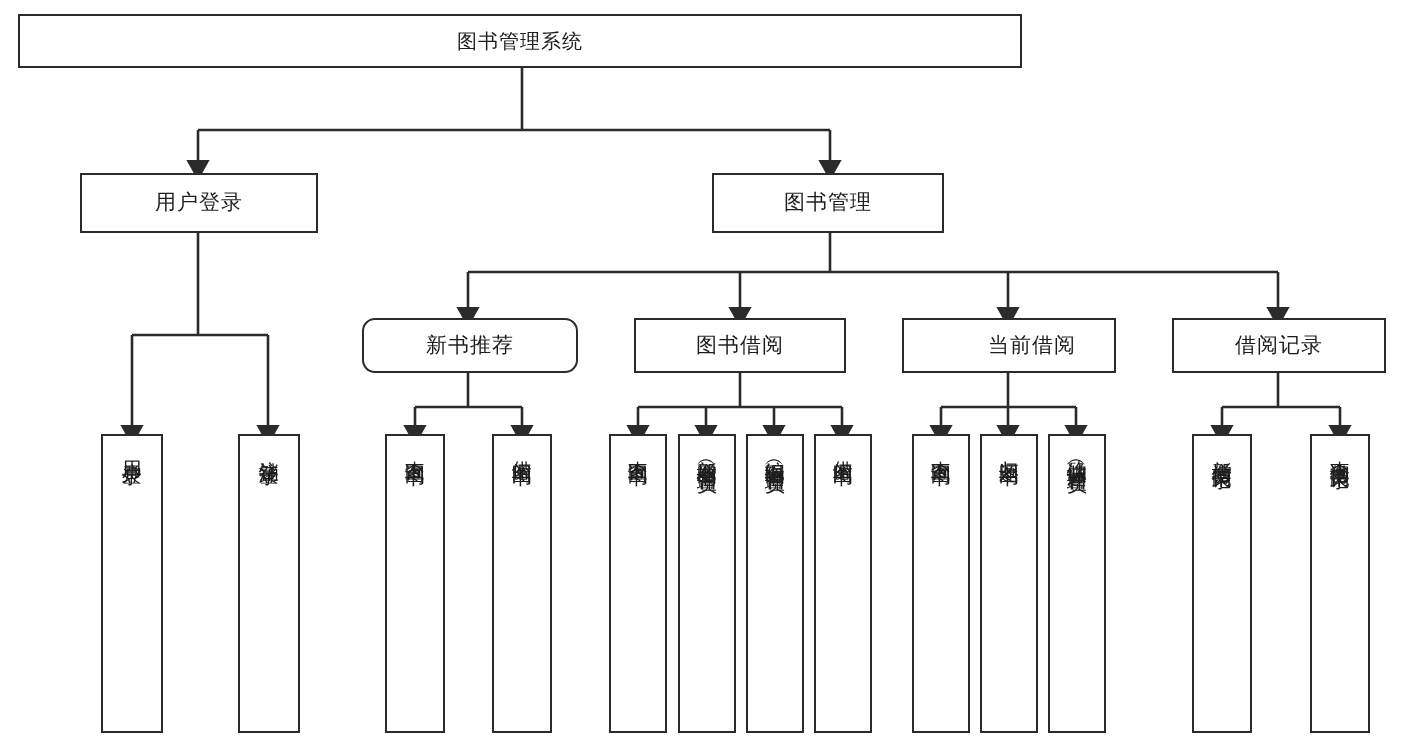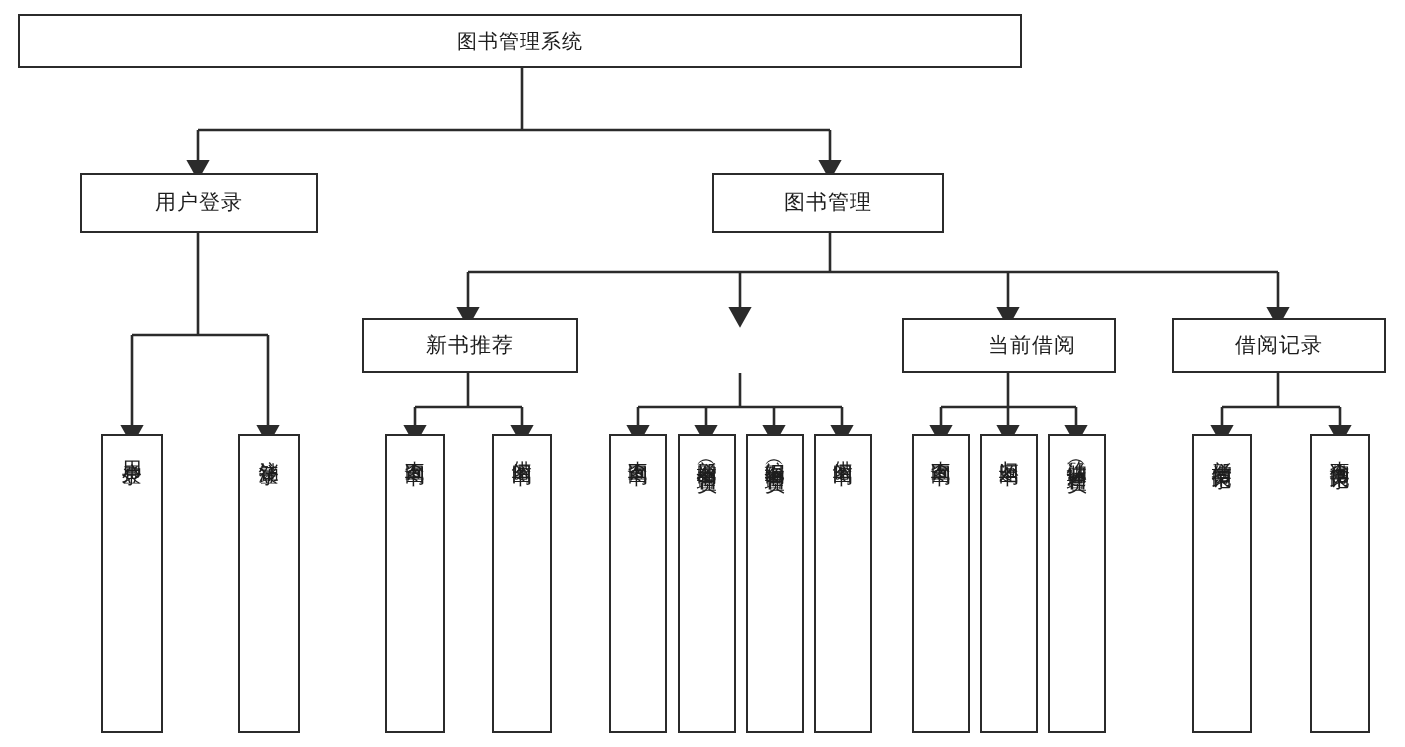--- a/index.html
+++ b/index.html
@@ -126,22 +126,25 @@
     <span class="label">图书管理系统</span>
   </div>
 
   <div class="node h" style="left:80px; top:173px; width:238px; height:60px;">
     <span class="label">用户登录</span>
   </div>
   <div class="node h" style="left:712px; top:173px; width:232px; height:60px;">
     <span class="label">图书管理</span>
   </div>
 
-  <div class="node h" style="left:362px; top:318px; width:216px; height:55px;">
+  <div class="node h" style="left:362px; top:318px; width:216px; height:55px;border-radius:13px;">
     <span class="label">新书推荐</span>
+  </div>
+  <div class="node h" style="left:634px; top:318px; width:212px; height:55px;">
+    <span class="label">图书借阅</span>
   </div>
   <div class="node h" style="left:902px; top:318px; width:214px; height:55px;padding-left:46px;">
     <span class="label">当前借阅</span>
   </div>
   <div class="node h" style="left:1172px; top:318px; width:214px; height:55px;">
     <span class="label">借阅记录</span>
   </div>
 
   <div class="node v" style="left:101px; top:434px; width:62px; height:299px;">
     <span class="label">用户登录</span>

